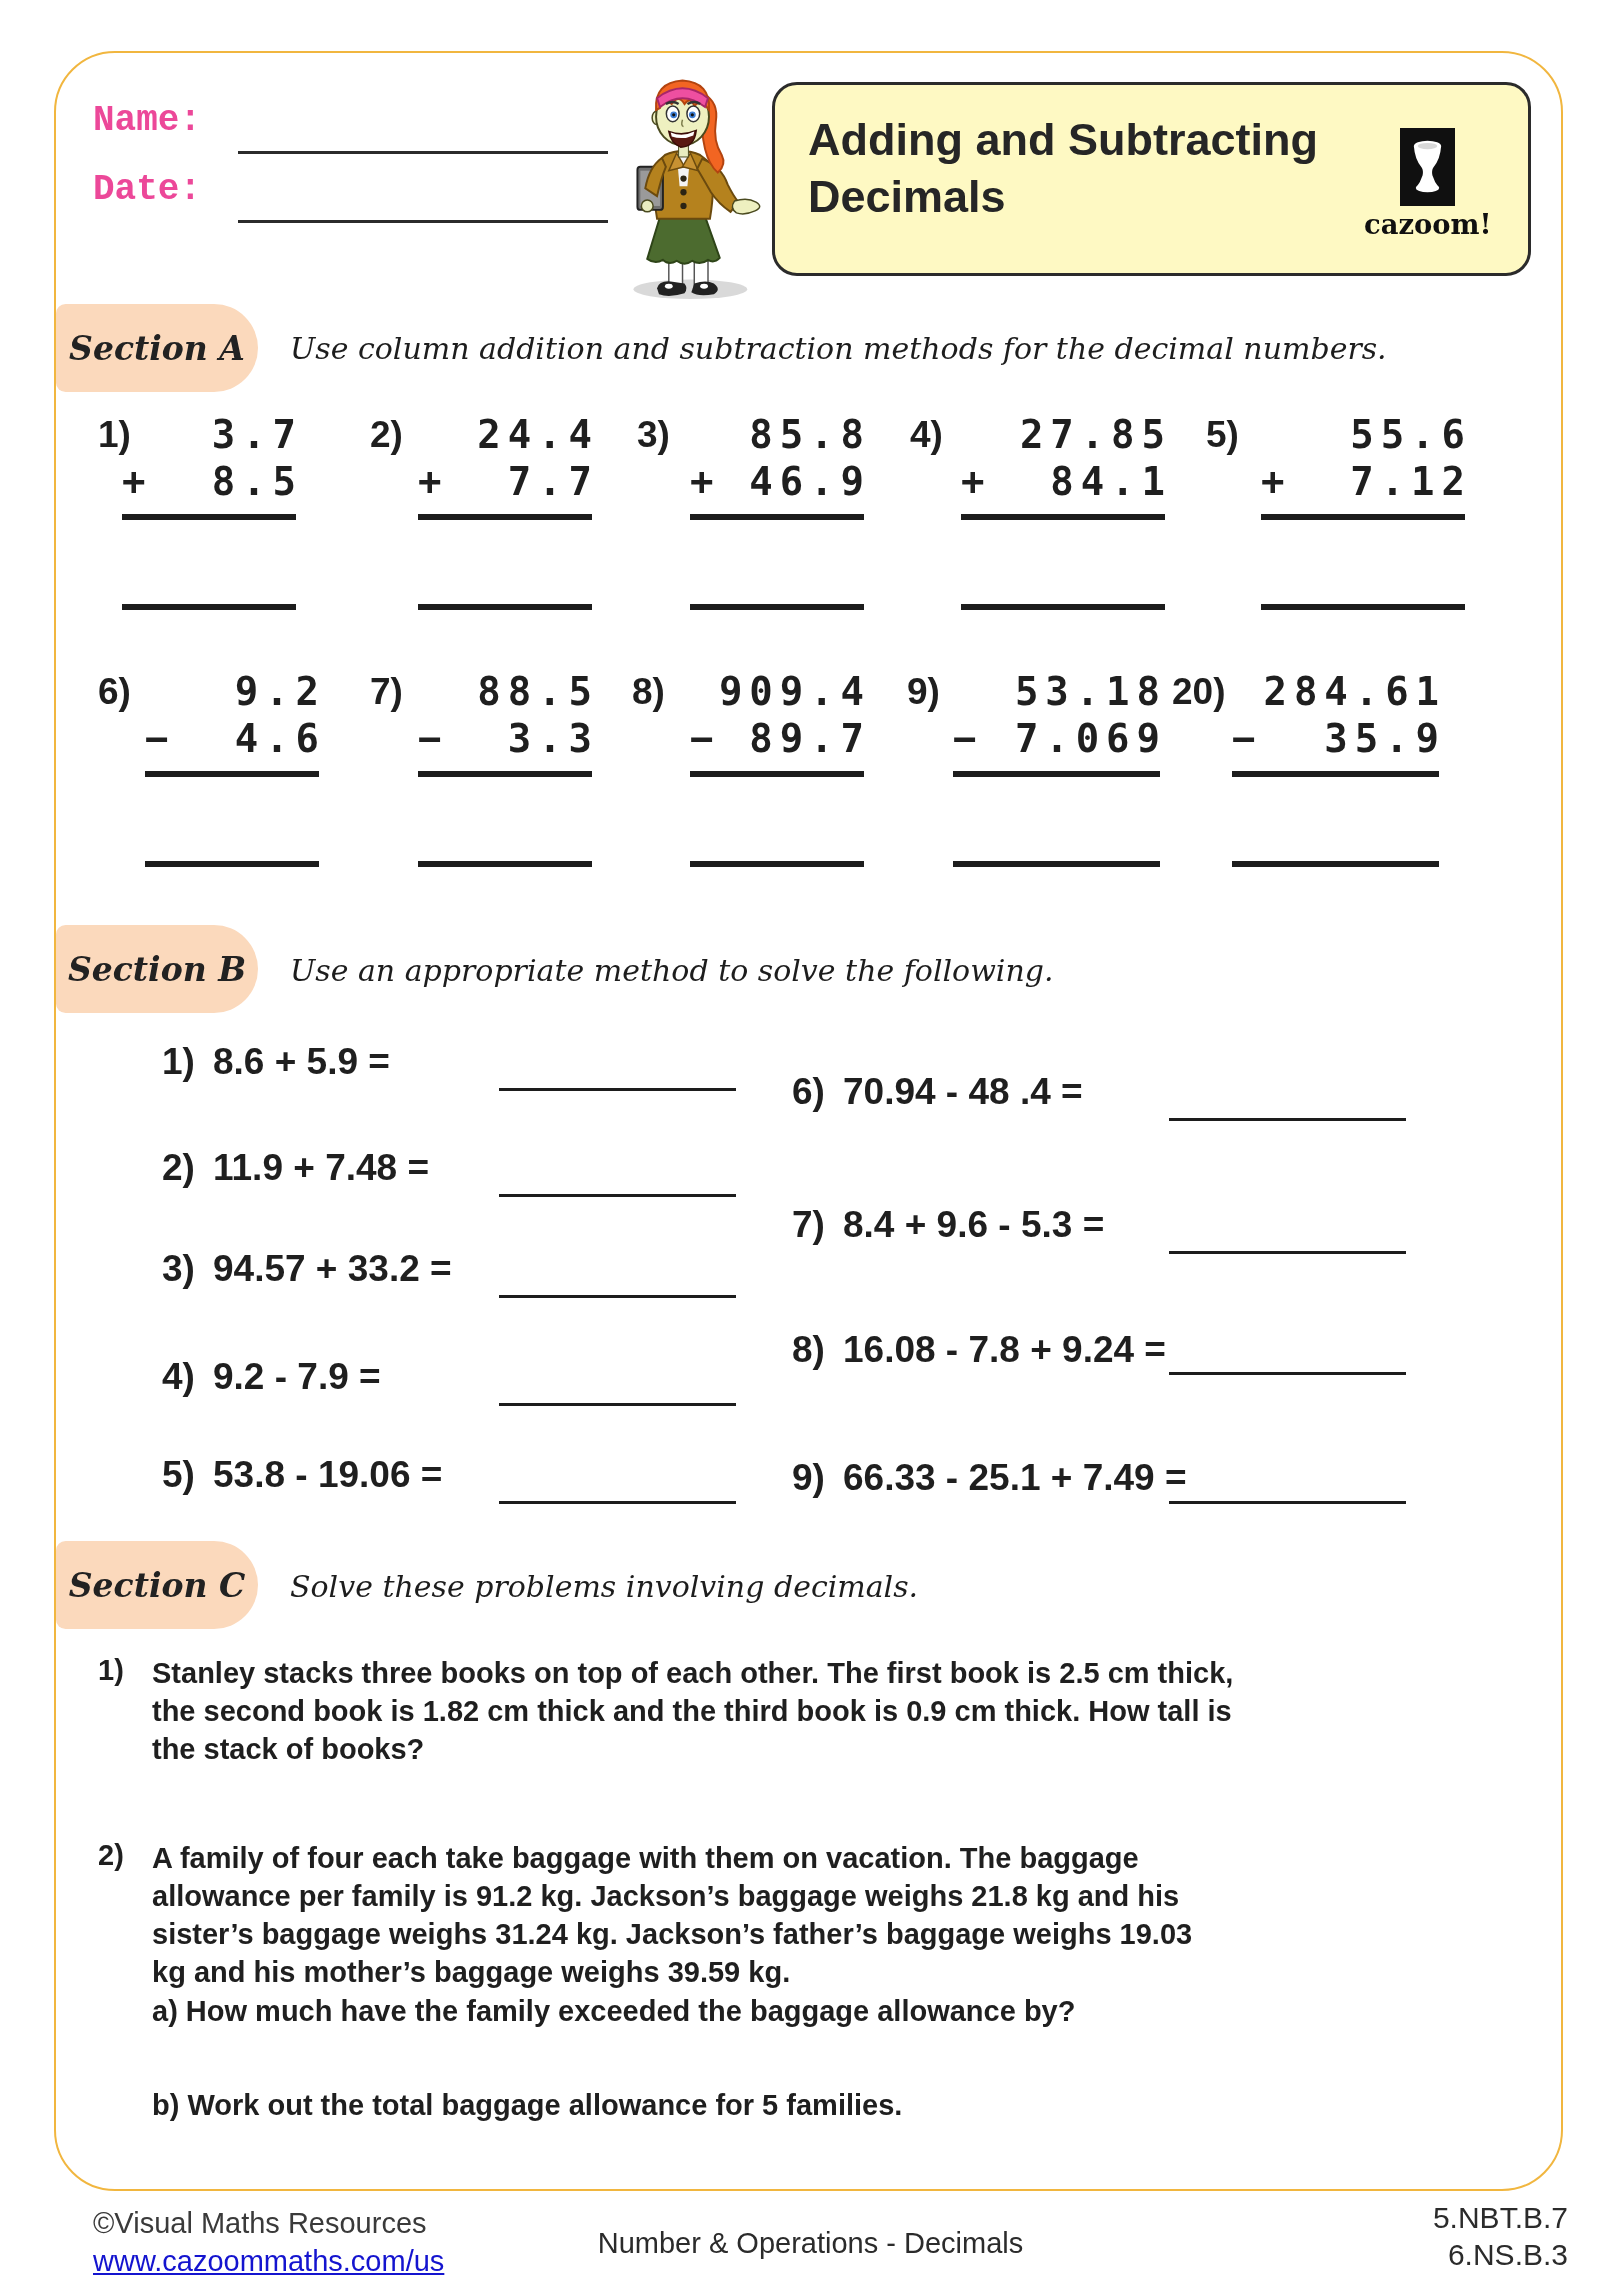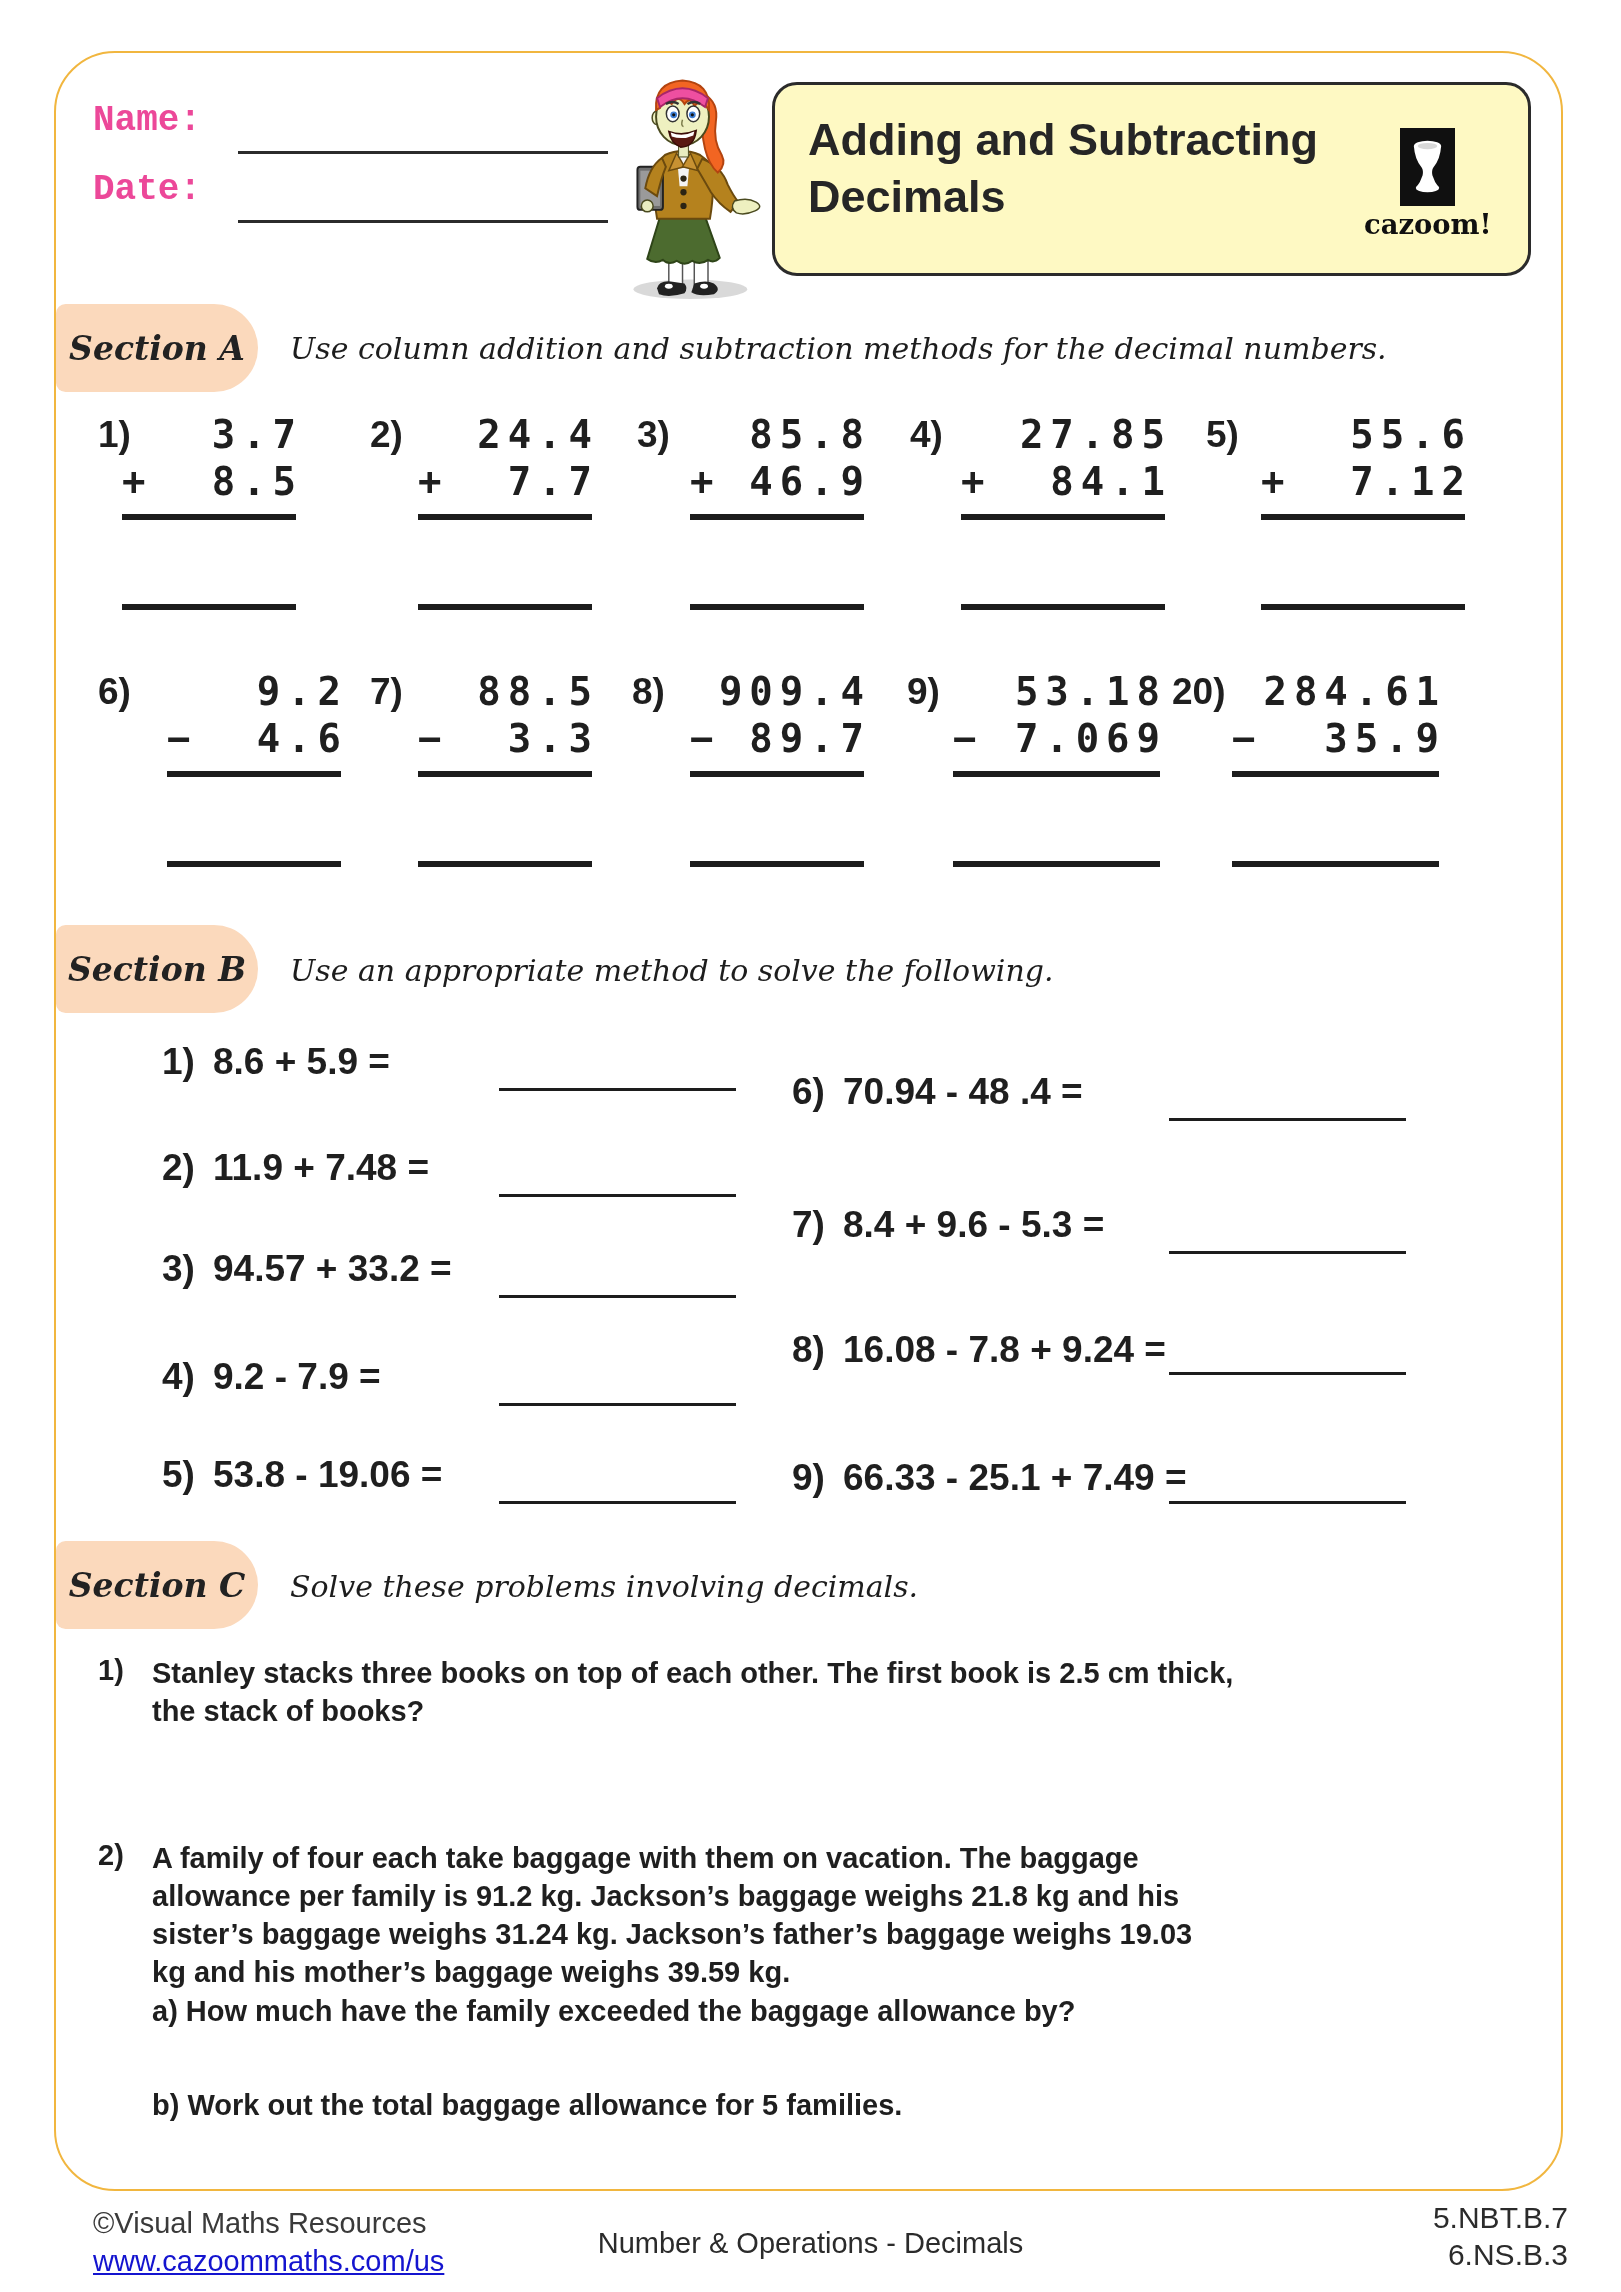--- a/index.html
+++ b/index.html
@@ -201,21 +201,21 @@
         <span>+</span>
         <span>7.12</span>
       </div>
     <div class="sumline"></div>
     <div class="ansline"></div>
   </div>
 </div>
 
 <div class="aprob" style="left:98px;top:669px">
   <span class="plabel">6)</span>
-  <div class="apbody" style="margin-left:69px;width:174px">
+  <div class="apbody" style="margin-left:47px;width:174px">
     <div class="op-top">9.2</div>
     <div class="op-bot">
         <span>−</span>
         <span>4.6</span>
       </div>
     <div class="sumline"></div>
     <div class="ansline"></div>
   </div>
 </div>
 <div class="aprob" style="left:370px;top:669px">
@@ -293,20 +293,21 @@
 <div class="bline" style="left:1169px;top:1501px"></div>
 
 <div class="badge" id="badge-c">
   <span class="badge-text">Section C</span>
 </div>
 <div class="instruction" id="instr-c">Solve these problems involving decimals.</div>
 
 <div class="cnum" style="top:1654px">1)</div>
 <div class="c-lines" style="top:1654px">
   <div>Stanley stacks three books on top of each other. The first book is 2.5 cm thick,</div>
+  <div>the second book is 1.82 cm thick and the third book is 0.9 cm thick. How tall is</div>
   <div>the stack of books?</div>
 </div>
 
 <div class="cnum" style="top:1839px">2)</div>
 <div class="c-lines" style="top:1839px">
   <div>A family of four each take baggage with them on vacation. The baggage</div>
   <div>allowance per family is 91.2 kg. Jackson’s baggage weighs 21.8 kg and his</div>
   <div>sister’s baggage weighs 31.24 kg. Jackson’s father’s baggage weighs 19.03</div>
   <div>kg and his mother’s baggage weighs 39.59 kg.</div>
 </div>

